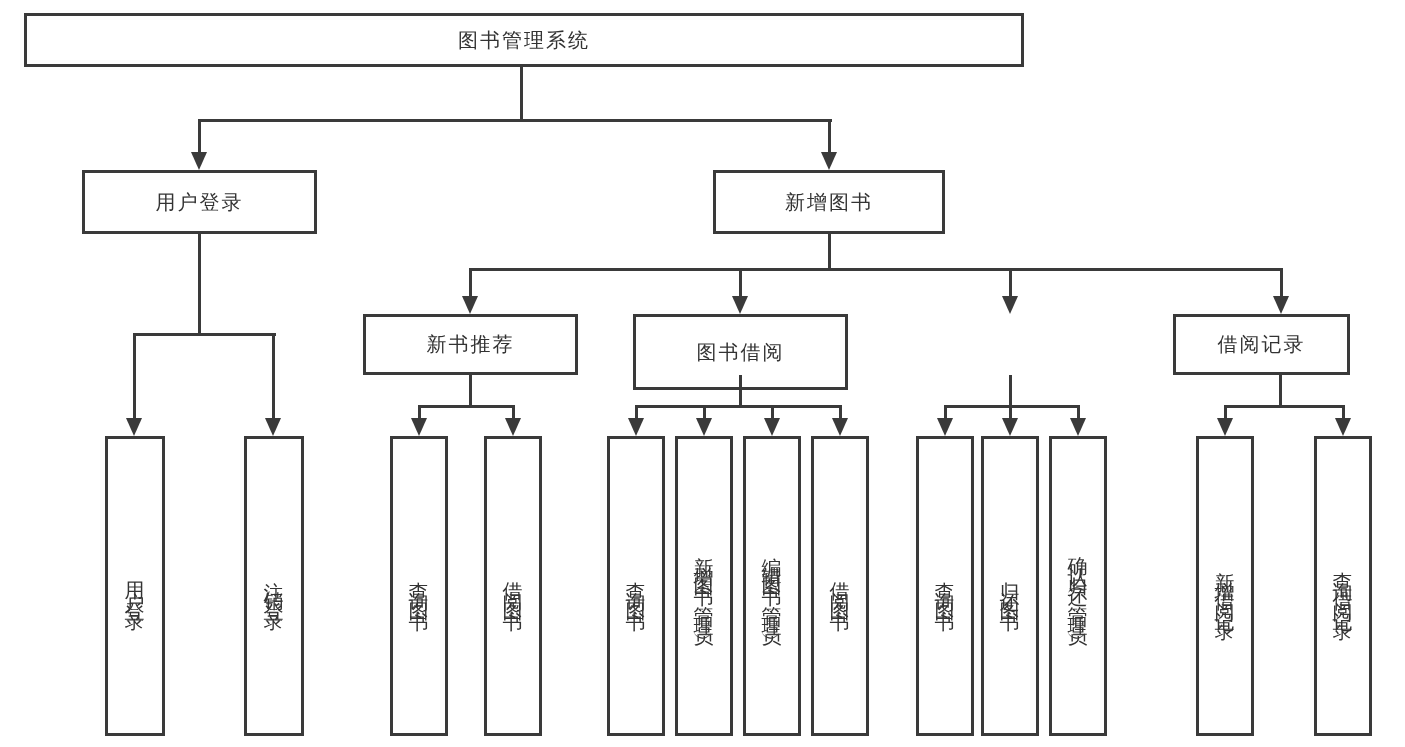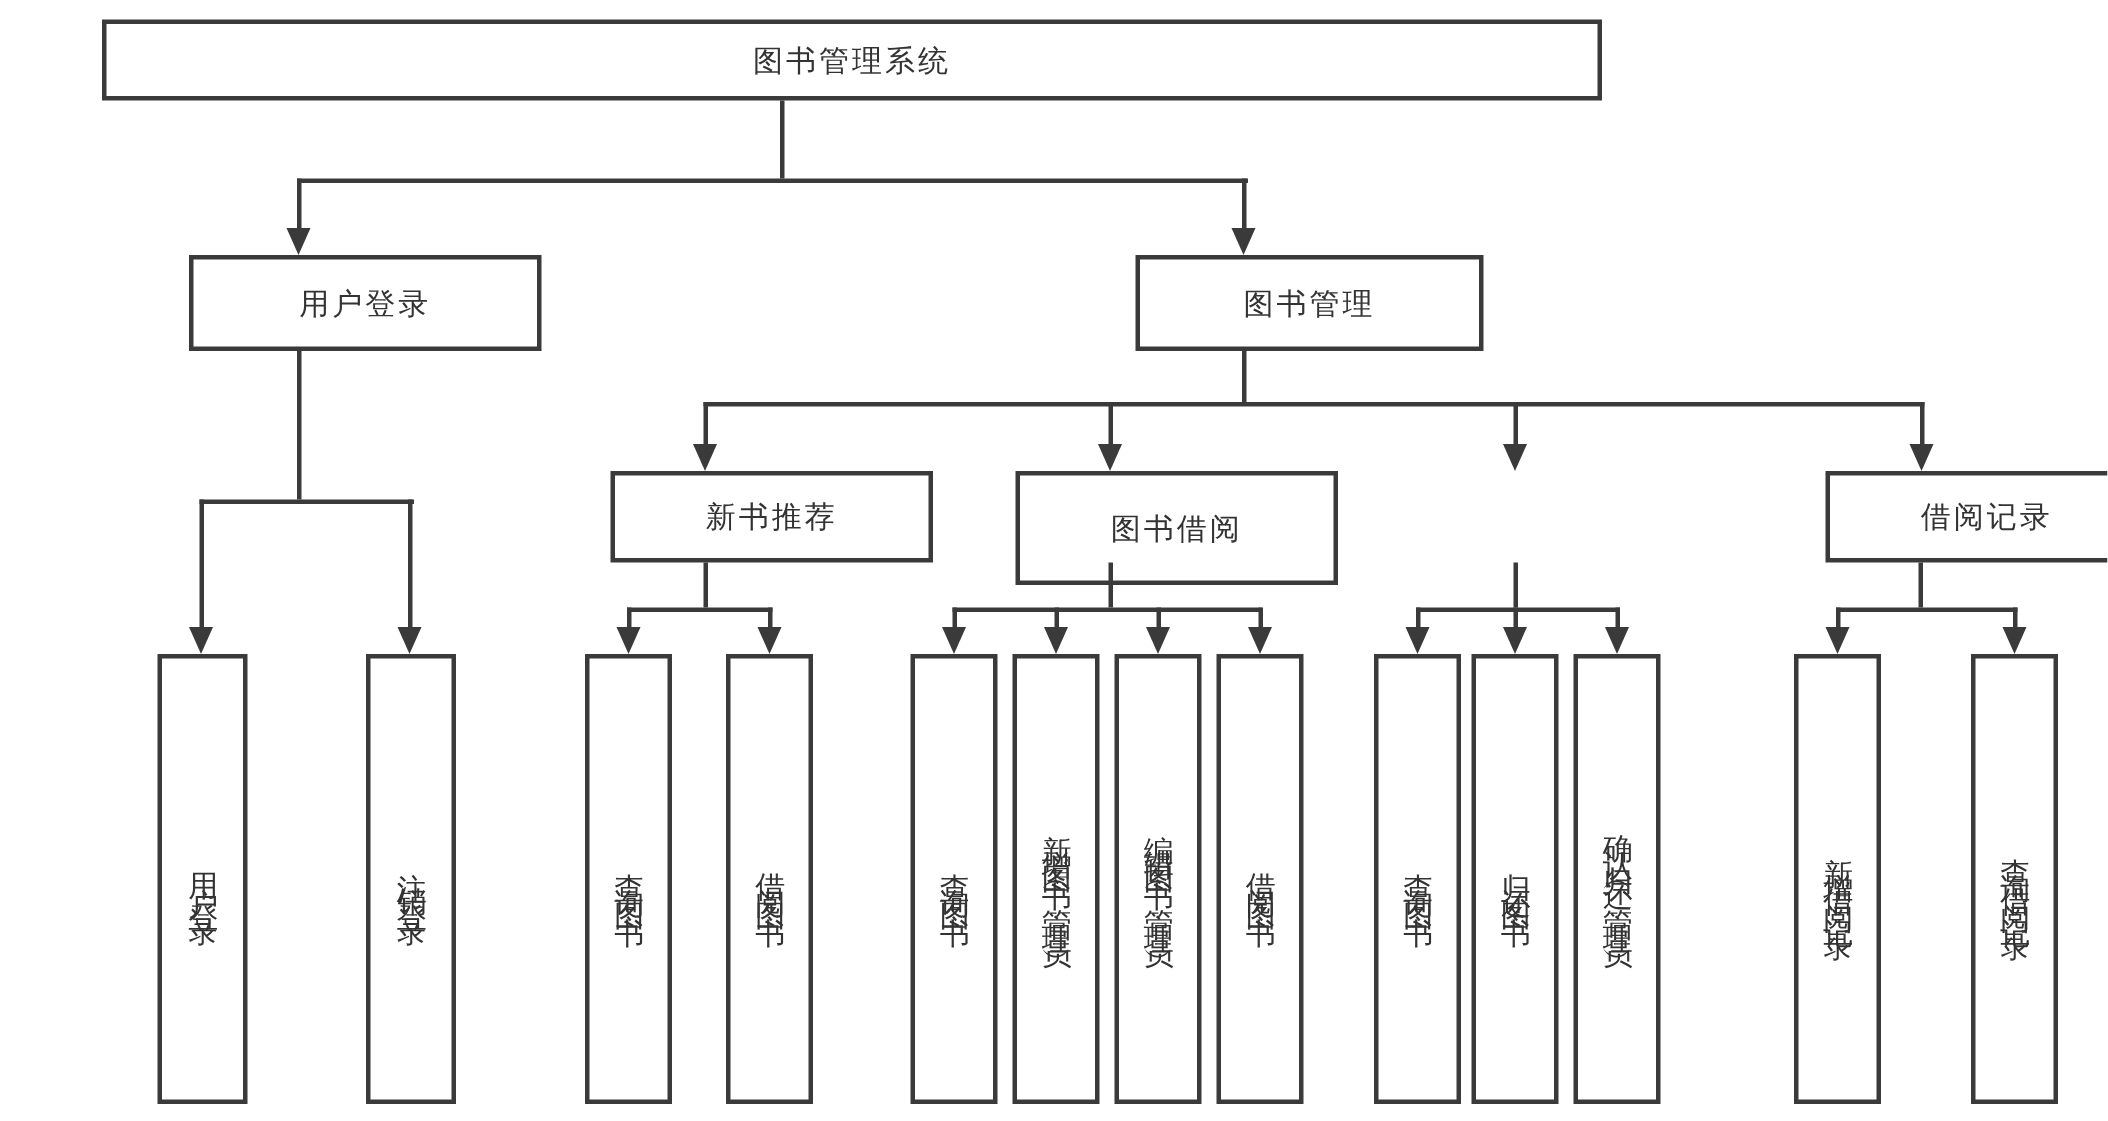--- a/index.html
+++ b/index.html
@@ -16,21 +16,21 @@
     width:1405px;height:747px;
     background:var(--bg);
     overflow:hidden;
   }
   
   .hbox{
     position:absolute;
     border:3px solid var(--line);
     background:#fff;
     display:flex;align-items:center;justify-content:center;
-    font-size:20px;letter-spacing:2px;color:var(--text);margin-left:44px;
+    font-size:20px;letter-spacing:2px;color:var(--text);
   }
   
   .leaf{
     position:absolute;
     top:436px;width:58px;height:300px;
     border:3px solid var(--line);
     background:#fff;
     display:flex;align-items:center;justify-content:center;
   }
   .leaf .vtext{
@@ -75,21 +75,21 @@
   <div class="hl" style="left:198px;top:119px;width:634px"></div>
   <div class="st" style="left:198px;top:119px;height:33px"></div>
   <div class="ah" style="left:191px;top:152px"></div>
   <div class="st" style="left:828px;top:119px;height:33px"></div>
   <div class="ah" style="left:821px;top:152px"></div>
 
   <div class="hbox" style="left:82px;top:170px;width:235px;height:64px">
     <span>用户登录</span>
   </div>
   <div class="hbox" style="left:713px;top:170px;width:232px;height:64px">
-    <span>图书管理</span>
+    <span>新增图书</span>
   </div>
 
   <div class="vl" style="left:198px;top:234px;height:99px"></div>
   <div class="hl" style="left:133px;top:333px;width:143px"></div>
   <div class="st" style="left:133px;top:333px;height:85px"></div>
   <div class="ah" style="left:126px;top:418px"></div>
   <div class="st" style="left:272px;top:333px;height:85px"></div>
   <div class="ah" style="left:265px;top:418px"></div>
 
   <div class="vl" style="left:828px;top:234px;height:34px"></div>
@@ -102,21 +102,21 @@
   <div class="ah" style="left:1002px;top:296px"></div>
   <div class="st" style="left:1280px;top:268px;height:28px"></div>
   <div class="ah" style="left:1273px;top:296px"></div>
 
   <div class="hbox" style="left:363px;top:314px;width:215px;height:61px">
     <span>新书推荐</span>
   </div>
   <div class="hbox" style="left:633px;top:314px;width:215px;height:76px">
     <span>图书借阅</span>
   </div>
-  <div class="hbox" style="left:1173px;top:314px;width:215px;height:61px">
+  <div class="hbox" style="left:1173px;top:314px;width:177px;height:61px">
     <span>借阅记录</span>
   </div>
 
   <div class="vl" style="left:469px;top:375px;height:30px"></div>
   <div class="hl" style="left:418px;top:405px;width:97px"></div>
   <div class="st" style="left:418px;top:405px;height:13px"></div>
   <div class="ah" style="left:411px;top:418px"></div>
   <div class="st" style="left:512px;top:405px;height:13px"></div>
   <div class="ah" style="left:505px;top:418px"></div>
 

